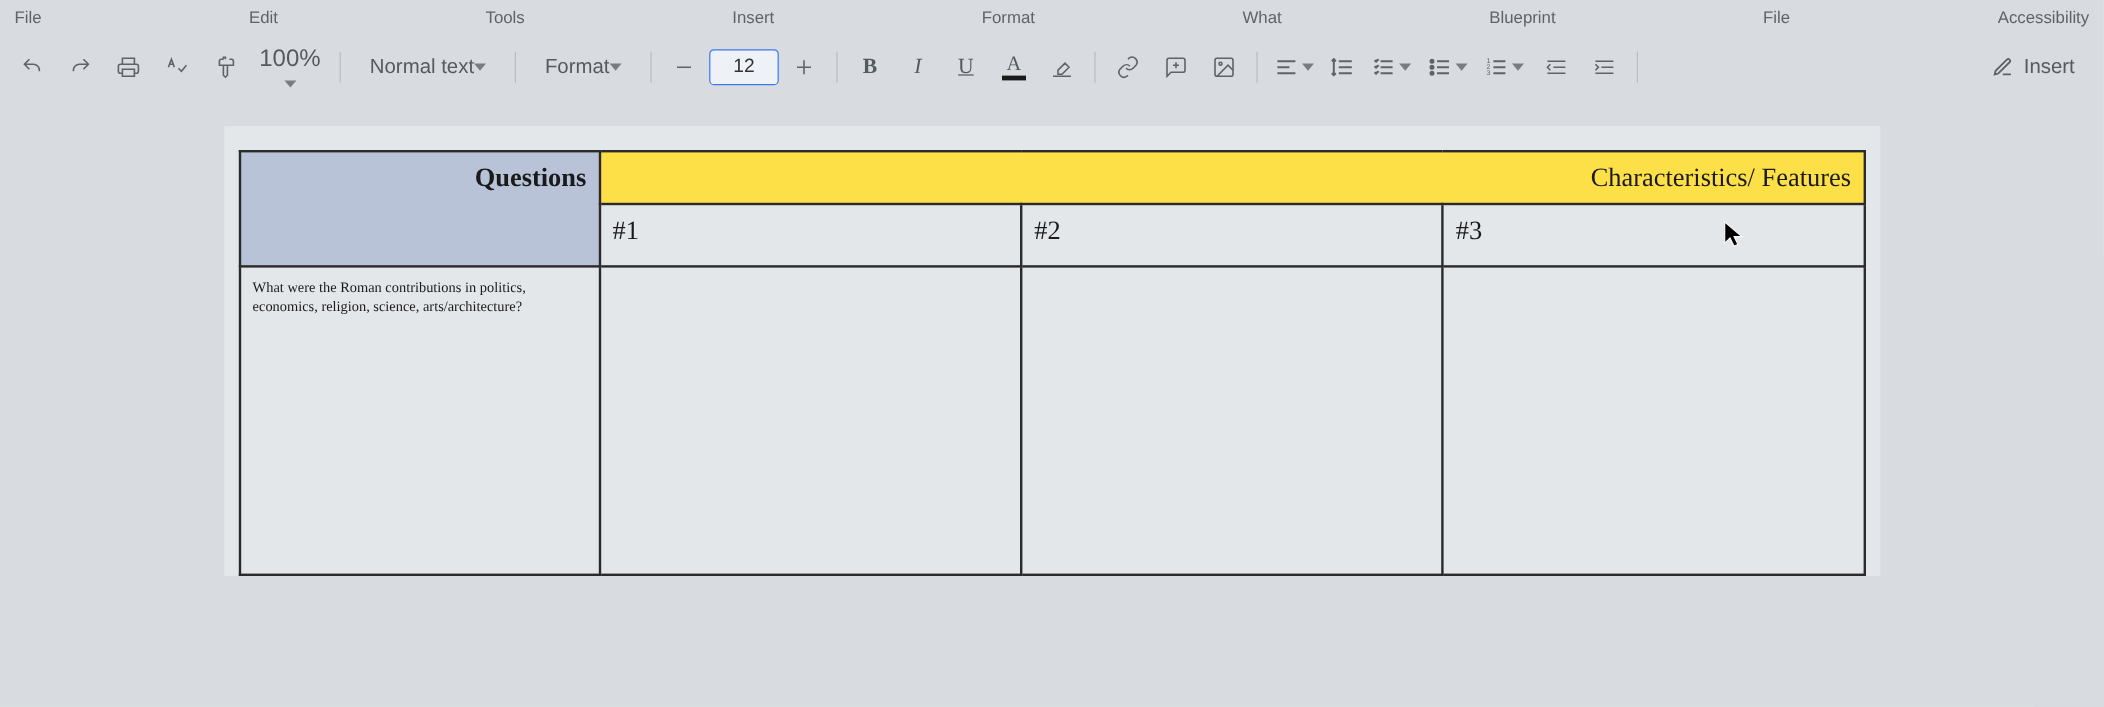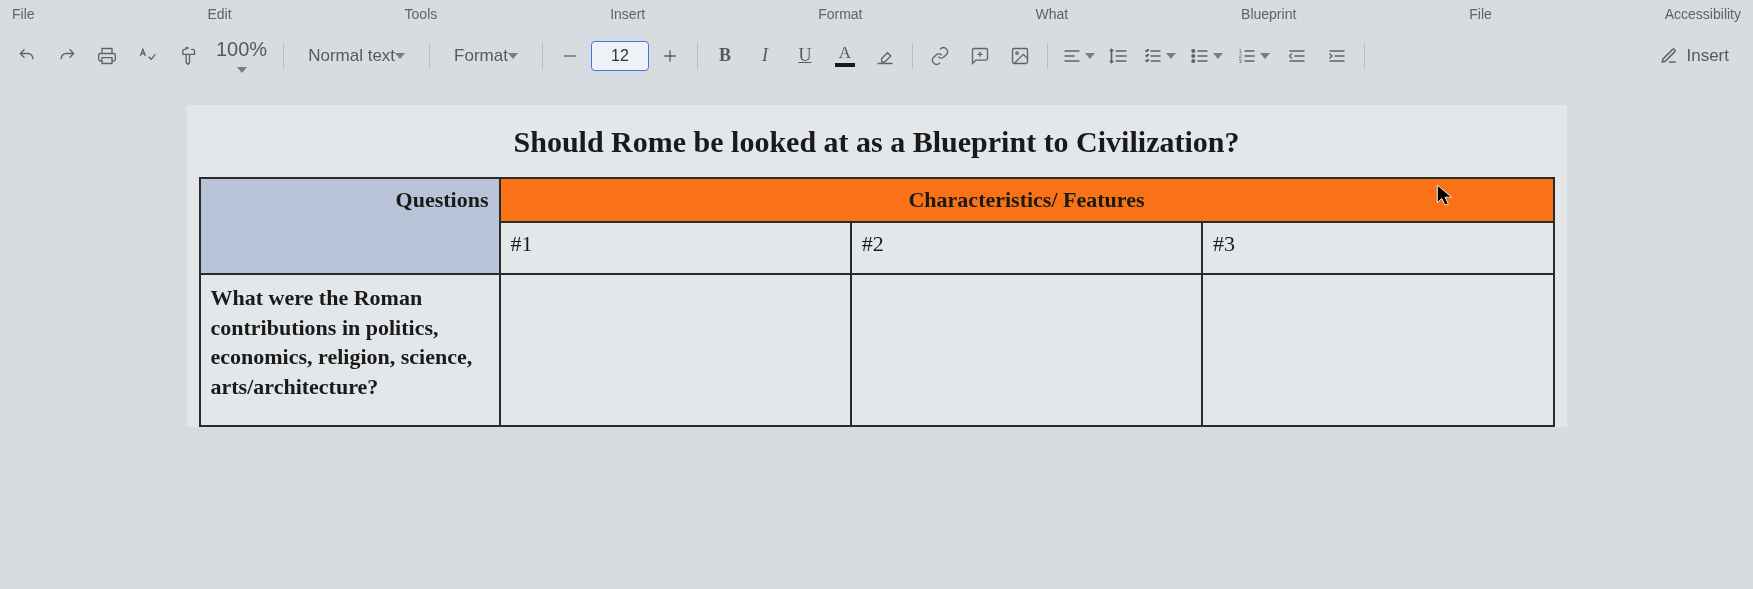--- a/index.html
+++ b/index.html
@@ -135,45 +135,44 @@
     border-collapse: collapse;
   }
   .doc-table td, .doc-table th {
     border: 2.5px solid #2a2a2a;
     padding: 8px 10px;
     font-family: Georgia, "Times New Roman", serif;
     color: #1a1a1a;
     vertical-align: top;
   }
   .hdr-cell {
-    background: #f97316;
-    font-weight: bold;
+    background: #fde047;
+    font-weight: normal;
     font-size: 22px;
-    text-align: center;
+    text-align: right;
     height: 40px;
   }
   .q-hdr {
     background: #b9c3d8;
     font-weight: bold;
     font-size: 22px;
     text-align: right;
     vertical-align: middle;
     width: 300px;
   }
   .sub-hdr {
     font-size: 22px;
     font-weight: normal;
     height: 52px;
   }
   .q-cell {
-    font-size: 22px;
+    font-size: 12px;
     line-height: 1.35;
     width: 300px;
-    height: 152px;
-    font-weight: bold;
+    height: 257px;
   }
   .empty-cell { width: auto; }
   .cursor-arrow {
     position: absolute;
     top: 184px;
     left: 1436px;
     width: 0; height: 0;
     pointer-events:none;
   }
   .cursor-arrow svg { width:18px; height:22px; }
@@ -343,21 +342,20 @@
   <div class="mode">
     <svg width="18" height="18" viewBox="0 0 24 24" fill="none" stroke="#5f6368" stroke-width="2">
         <path d="M12 20h9M16.5 3.5a2.1 2.1 0 013 3L7 19l-4 1 1-4z"></path>
       </svg>
     <span>Insert</span>
   </div>
 </div>
 
 <div class="page-area">
   <div class="page">
-    <div class="doc-title">Should Rome be looked at as a Blueprint to Civilization?</div>
     <table class="doc-table">
       <tbody>
           <tr>
         <td class="q-hdr" rowspan="2">Questions</td>
         <td class="hdr-cell" colspan="3">Characteristics/ Features</td>
       </tr>
       <tr>
         <td class="sub-hdr">#1</td>
         <td class="sub-hdr">#2</td>
         <td class="sub-hdr">#3</td>

